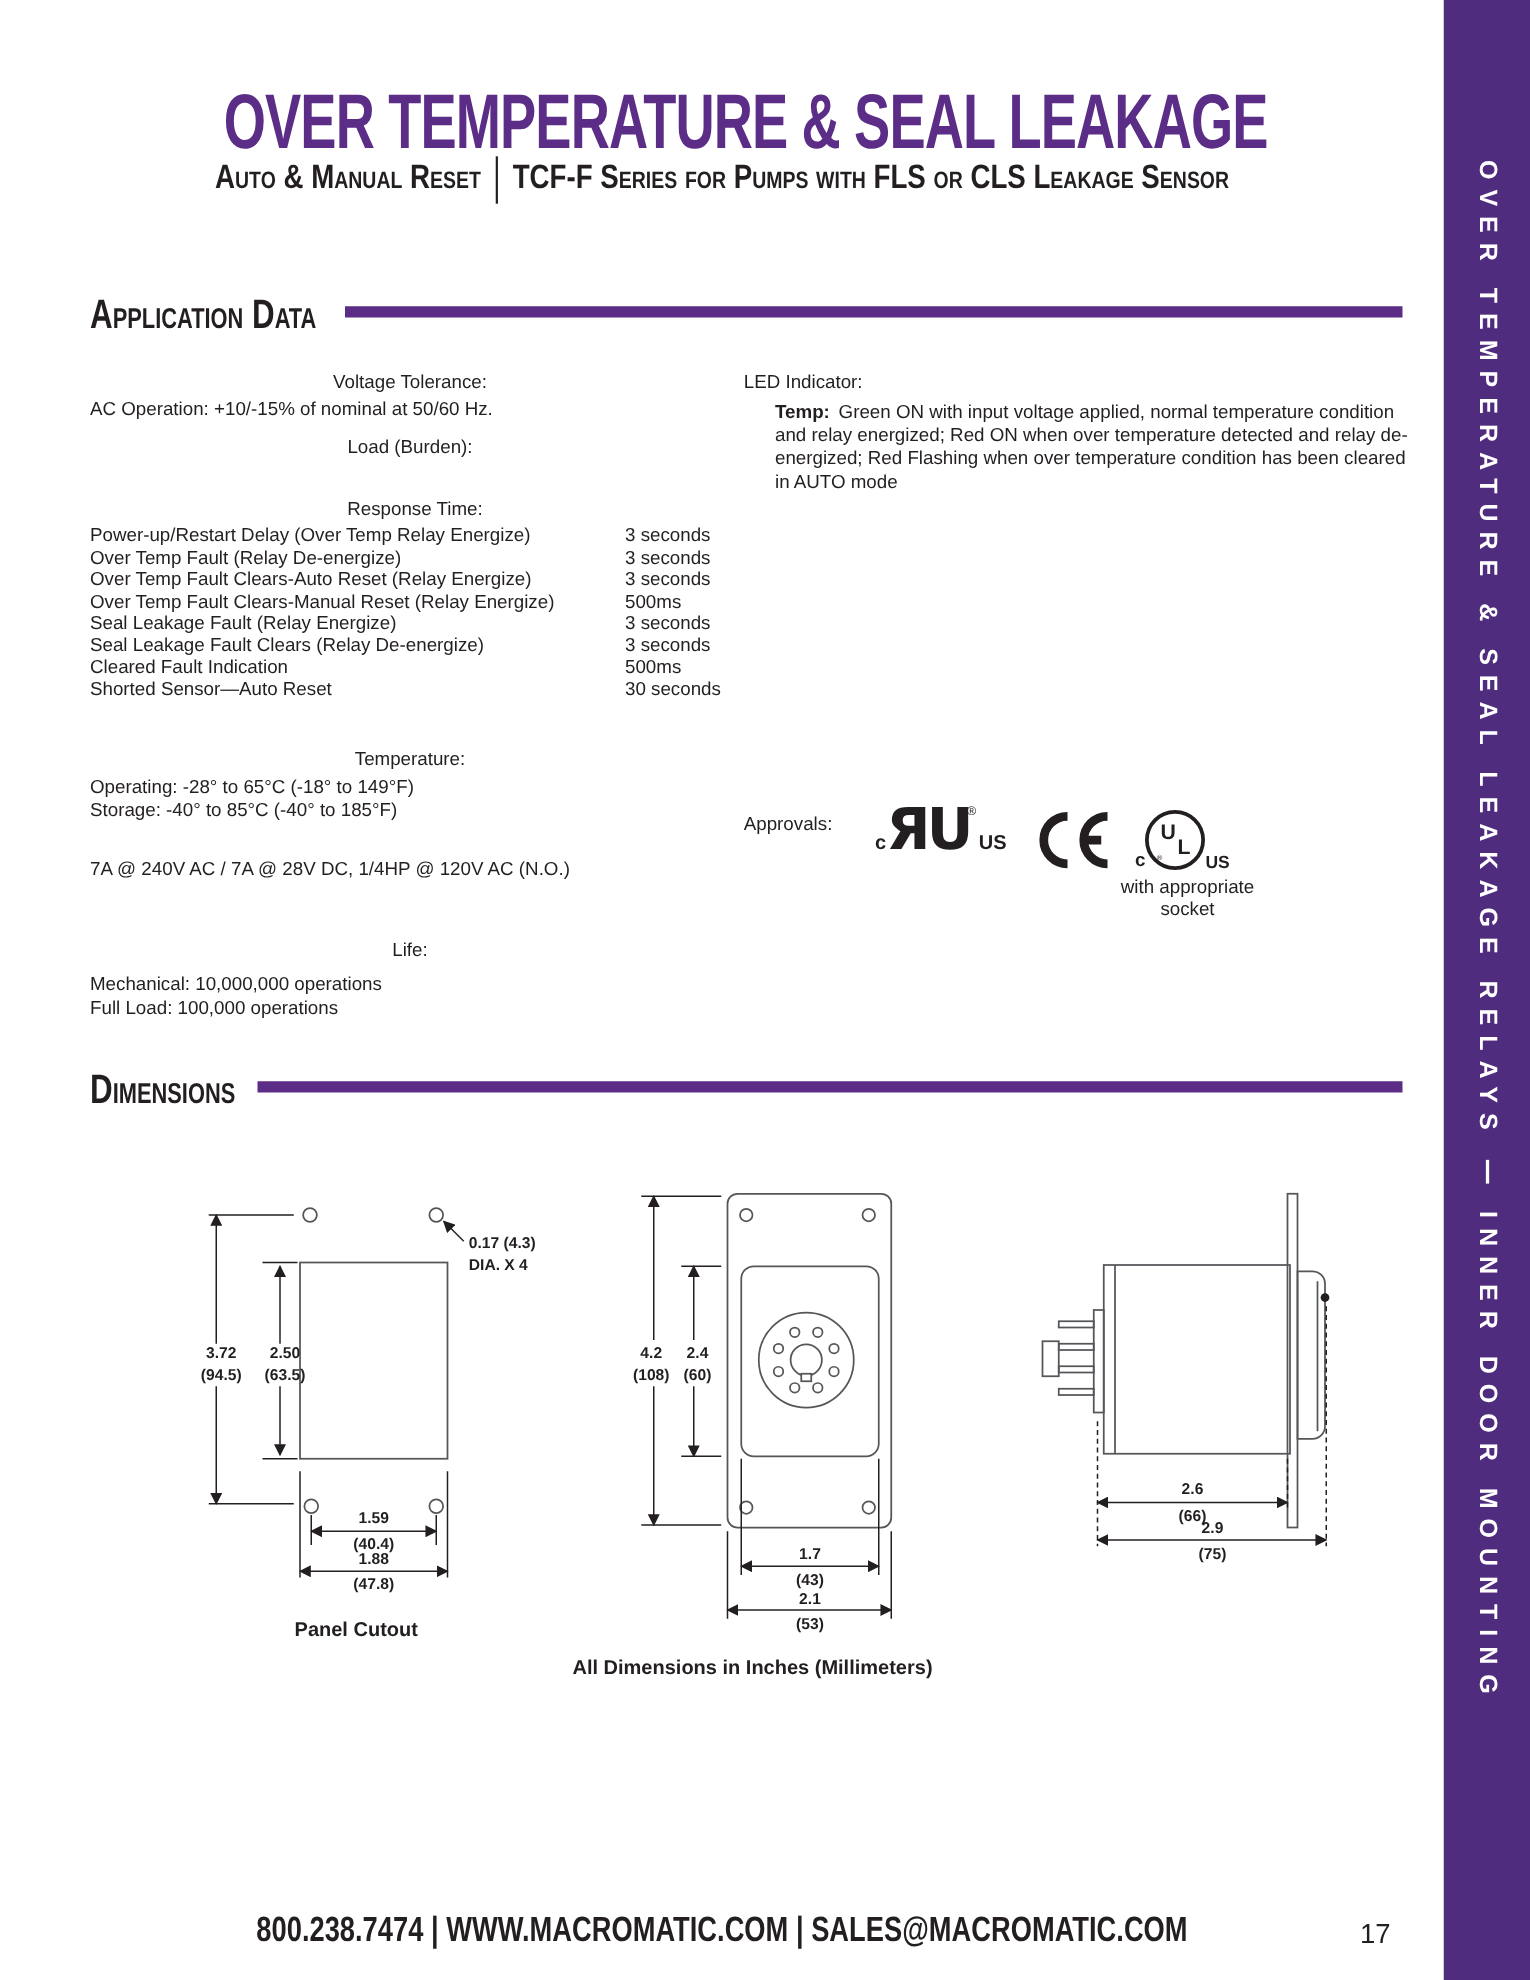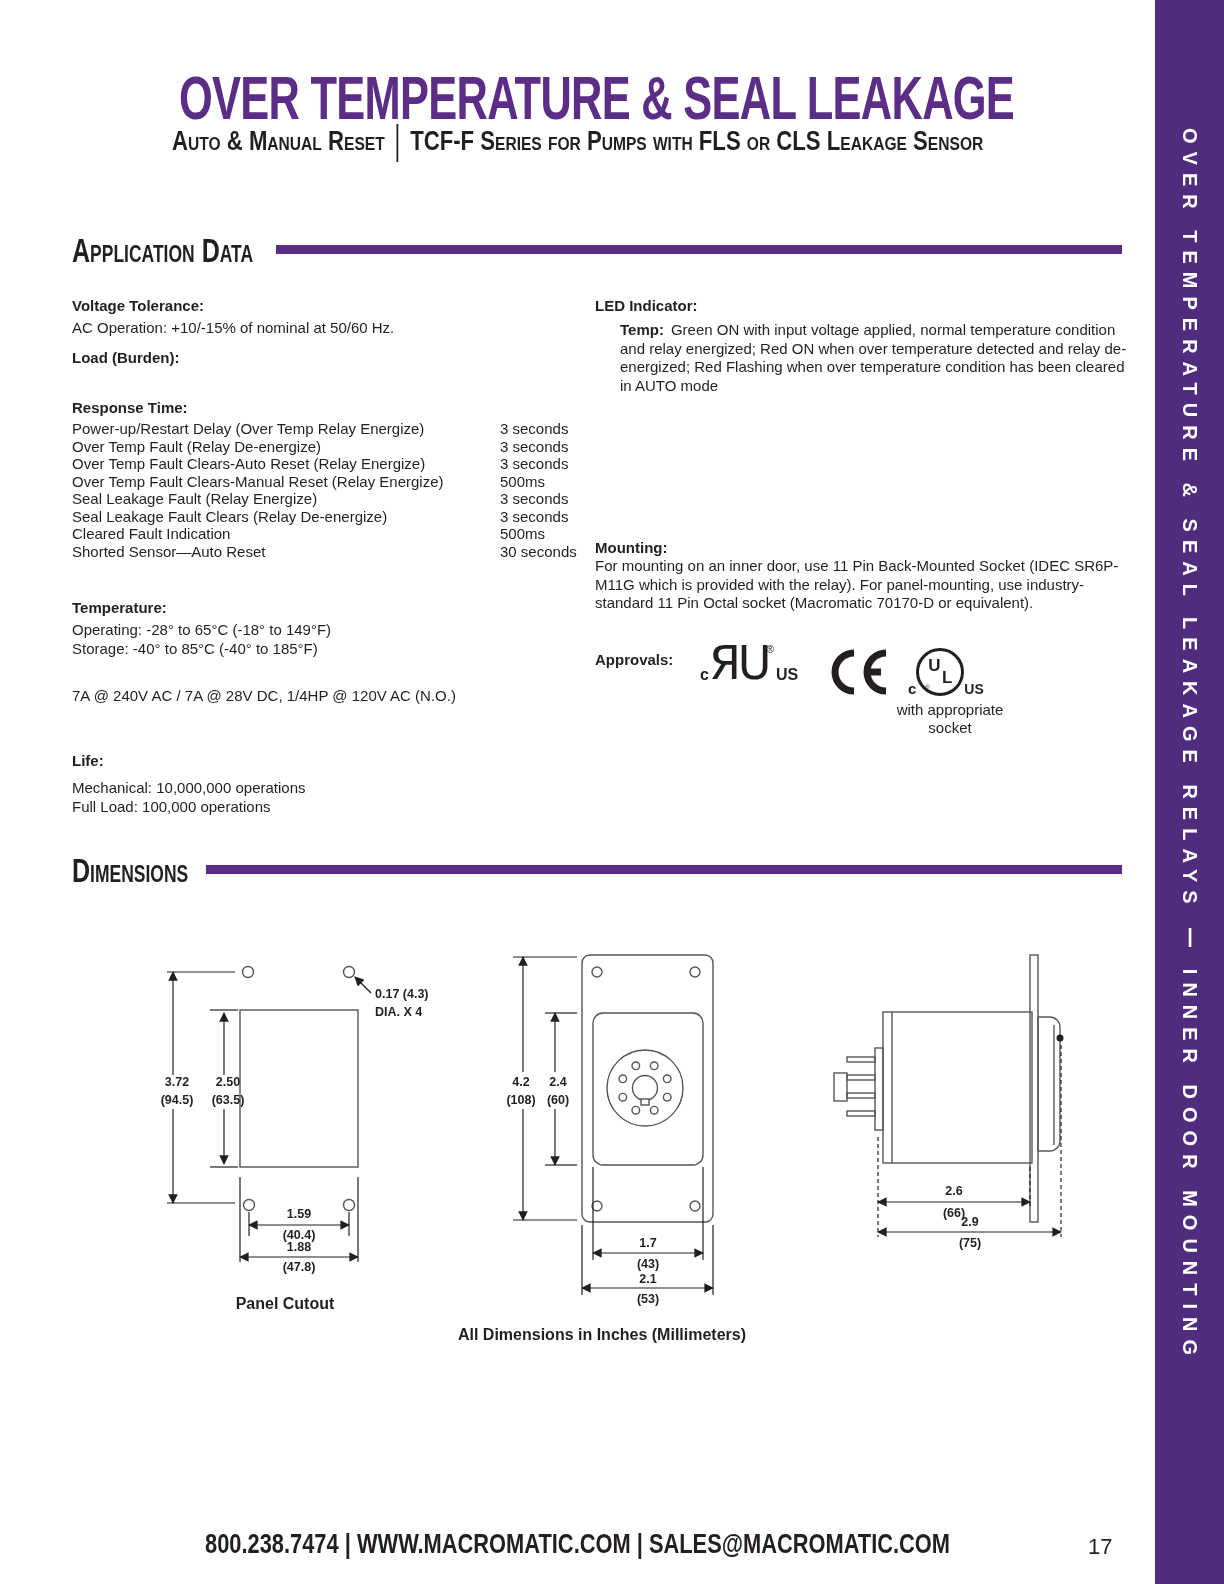--- a/index.html
+++ b/index.html
@@ -23,30 +23,30 @@
   .subtitle-wrap { position:absolute; left:0; top:126px; width:1155px; text-align:center; }
   .subtitle { font-size:27px; font-weight:700; font-variant:small-caps; transform:scaleX(0.82); }
   .subtitle-divider { display:inline-block; transform:scaleY(1.5); margin:0 12px; font-weight:400; }
 
   .section-head { position:absolute; height:34px; }
   .section-title { font-size:33px; font-weight:700; font-variant:small-caps; letter-spacing:0; }
   .rule { position:absolute; height:9px; background:#5b2d87; }
 
   
   .spec { position:absolute; font-size:15px; line-height:19px; }
-  .spec-label { font-weight:700; margin-bottom:3px; }
+  .spec-label { font-weight:400; margin-bottom:3px;text-align:center; }
   .rt-row { display:flex; line-height:17.5px; }
   .rt-label { width:428px; }
   .para { position:absolute; font-size:15px; line-height:18.5px; }
   .lead { font-weight:700; margin-right:7px; }
 
   
   .approval { position:absolute; display:flex; align-items:flex-end; }
   .mark-small { font-size:16px; font-weight:700; line-height:1; }
-  .mark-ru { font-size:46px; font-weight:400; line-height:0.82; letter-spacing:-3px; font-family:"DejaVu Sans", sans-serif; }
+  .mark-ru { font-size:46px; font-weight:700; line-height:0.82; letter-spacing:-3px; font-family:"DejaVu Sans", sans-serif; }
   .mark-reg { font-size:10px; vertical-align:top; line-height:1; position:relative; top:-28px; left:-2px; }
   .ul-circle { position:relative; width:48px; height:48px; border:3.5px solid #231f20; border-radius:50%; }
   .ul-u { position:absolute; top:5px; left:9px; font-size:17px; font-weight:700; }
   .ul-l { position:absolute; bottom:5px; right:9px; font-size:17px; font-weight:700; }
   .ul-reg { position:absolute; bottom:3px; left:6px; font-size:6px; }
   .approvals-note { position:absolute; font-size:15px; line-height:18px; text-align:center; }
 
   
   .draw-svg { position:absolute; left:72px; top:905px; }
   .dim-note { position:absolute; left:72px; top:1326px; width:1060px; text-align:center; font-size:16px; font-weight:700; }
@@ -145,24 +145,20 @@
   <div class="spec" style="left:595px; top:296px;">
     <div class="spec-label">LED Indicator:</div>
   </div>
 
   <div class="para" style="left:620px; top:321px; width:508px;">
     <span class="lead">Temp:</span><span>Green ON with input voltage applied, normal temperature condition and relay energized; Red ON when over temperature detected and relay de-energized; Red Flashing when over temperature condition has been cleared in AUTO mode</span>
   </div>
 
 
 
-  <div class="spec" style="left:595px; top:538px; width:535px;">
-    <div class="spec-label" style="margin-bottom:0;">Mounting:</div>
-    <div style="line-height:18.5px;">For mounting on an inner door, use 11 Pin Back-Mounted Socket (IDEC SR6P-M11G which is provided with the relay). For panel-mounting, use industry-standard 11 Pin Octal socket (Macromatic 70170-D or equivalent).</div>
-  </div>
 
   <div class="spec spec-label" style="left:595px; top:650px;">Approvals:</div>
 
   <div class="approval" style="left:700px; top:645px;">
     <span class="mark-small">c</span>
       <span class="mark-ru">ЯU</span>
       <span class="mark-reg">®</span>
       <span class="mark-small">US</span>
   </div>
 

